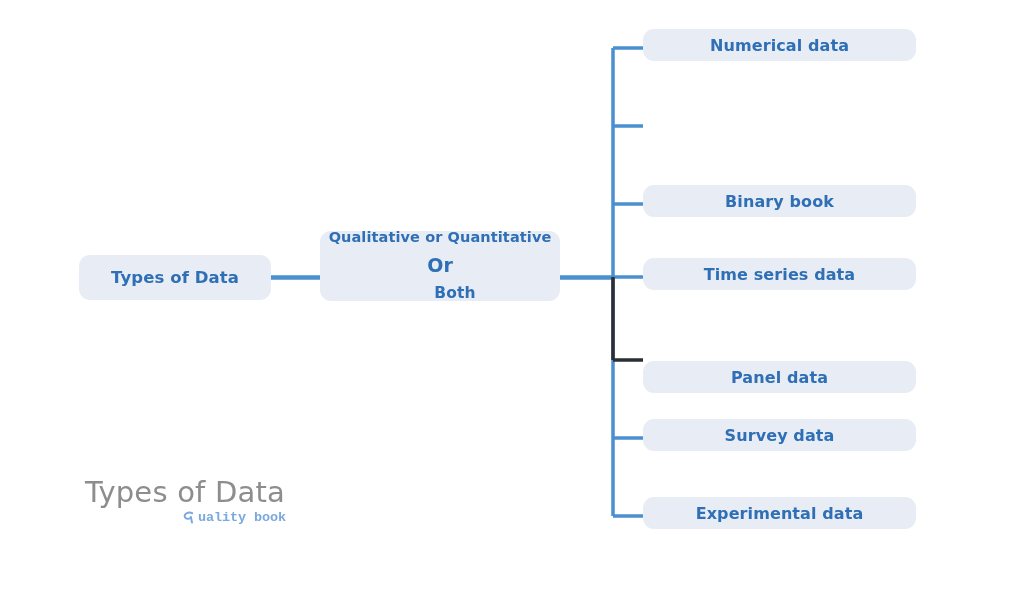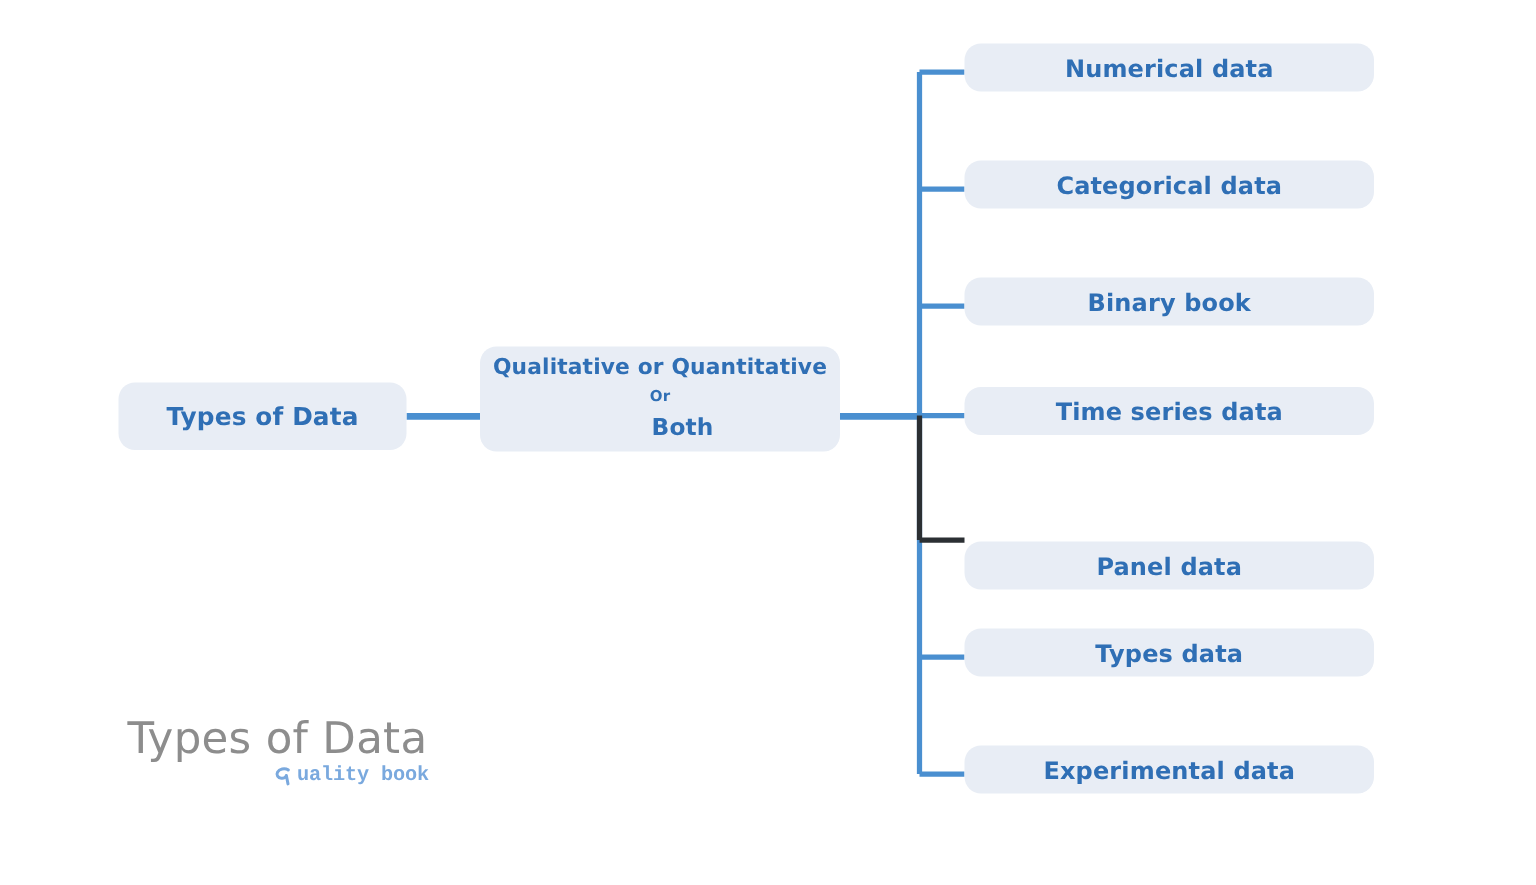--- a/index.html
+++ b/index.html
@@ -57,21 +57,21 @@
     left: 320px;
     top: 231px;
     width: 240px;
     height: 70px;
     flex-direction: column;
     justify-content: center;
     line-height: 1.62;
     font-size: 14.5px;
   }
   .node-middle .mline-1 { font-size: 14.5px; }
-  .node-middle .mline-2 { font-size: 10px; }
+  .node-middle .mline-2 { font-size: 19px; }
   .node-middle .mline-3 { font-size: 15.5px; margin-left: 30px; }
 
   .node-leaf {
     left: 643px;
     width: 273px;
     height: 32px;
     font-size: 16px;
   }
 
   
@@ -140,34 +140,31 @@
 
   <div class="node node-middle">
     <span class="mline-1">Qualitative or Quantitative</span>
     <span class="mline-2">Or</span>
     <span class="mline-3">Both</span>
   </div>
 
   <div class="node node-leaf" style="top:29px;">
     <span>Numerical data</span>
   </div>
-  <div class="node node-leaf" style="top:107px;">
-    <span>Categorical data</span>
-  </div>
   <div class="node node-leaf" style="top:185px;">
     <span>Binary book</span>
   </div>
   <div class="node node-leaf" style="top:258px;">
     <span>Time series data</span>
   </div>
   <div class="node node-leaf" style="top:361px;">
     <span>Panel data</span>
   </div>
   <div class="node node-leaf" style="top:419px;">
-    <span>Types data</span>
+    <span>Survey data</span>
   </div>
   <div class="node node-leaf" style="top:497px;">
     <span>Experimental data</span>
   </div>
 
   <div id="watermark">
     <div id="watermark-title">Types of Data</div>
     <div id="watermark-logo">
       <svg id="watermark-logo-mark" width="16" height="16" viewBox="0 0 16 16" aria-hidden="true">
         <path d="M11.2 3.2 C8.6 2.0 5.2 2.6 4.0 4.8 C3.0 6.7 4.3 8.6 6.6 8.8

